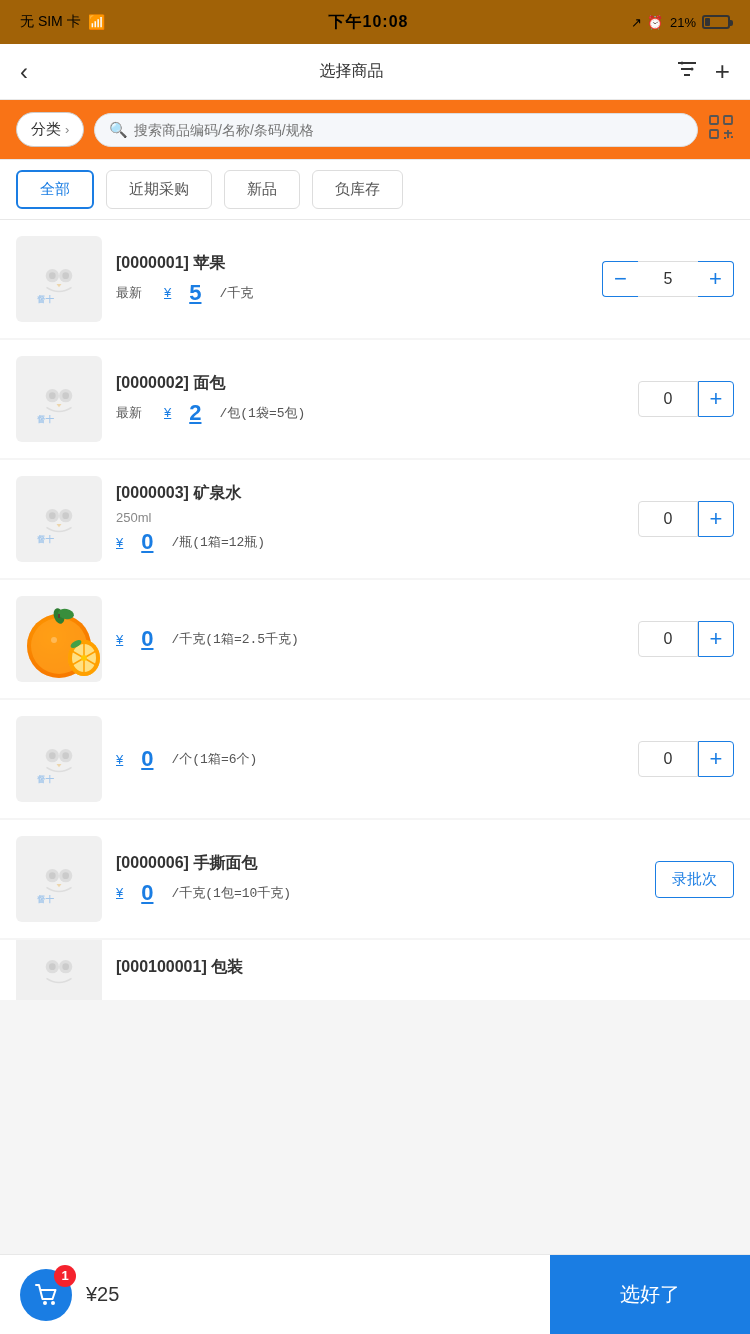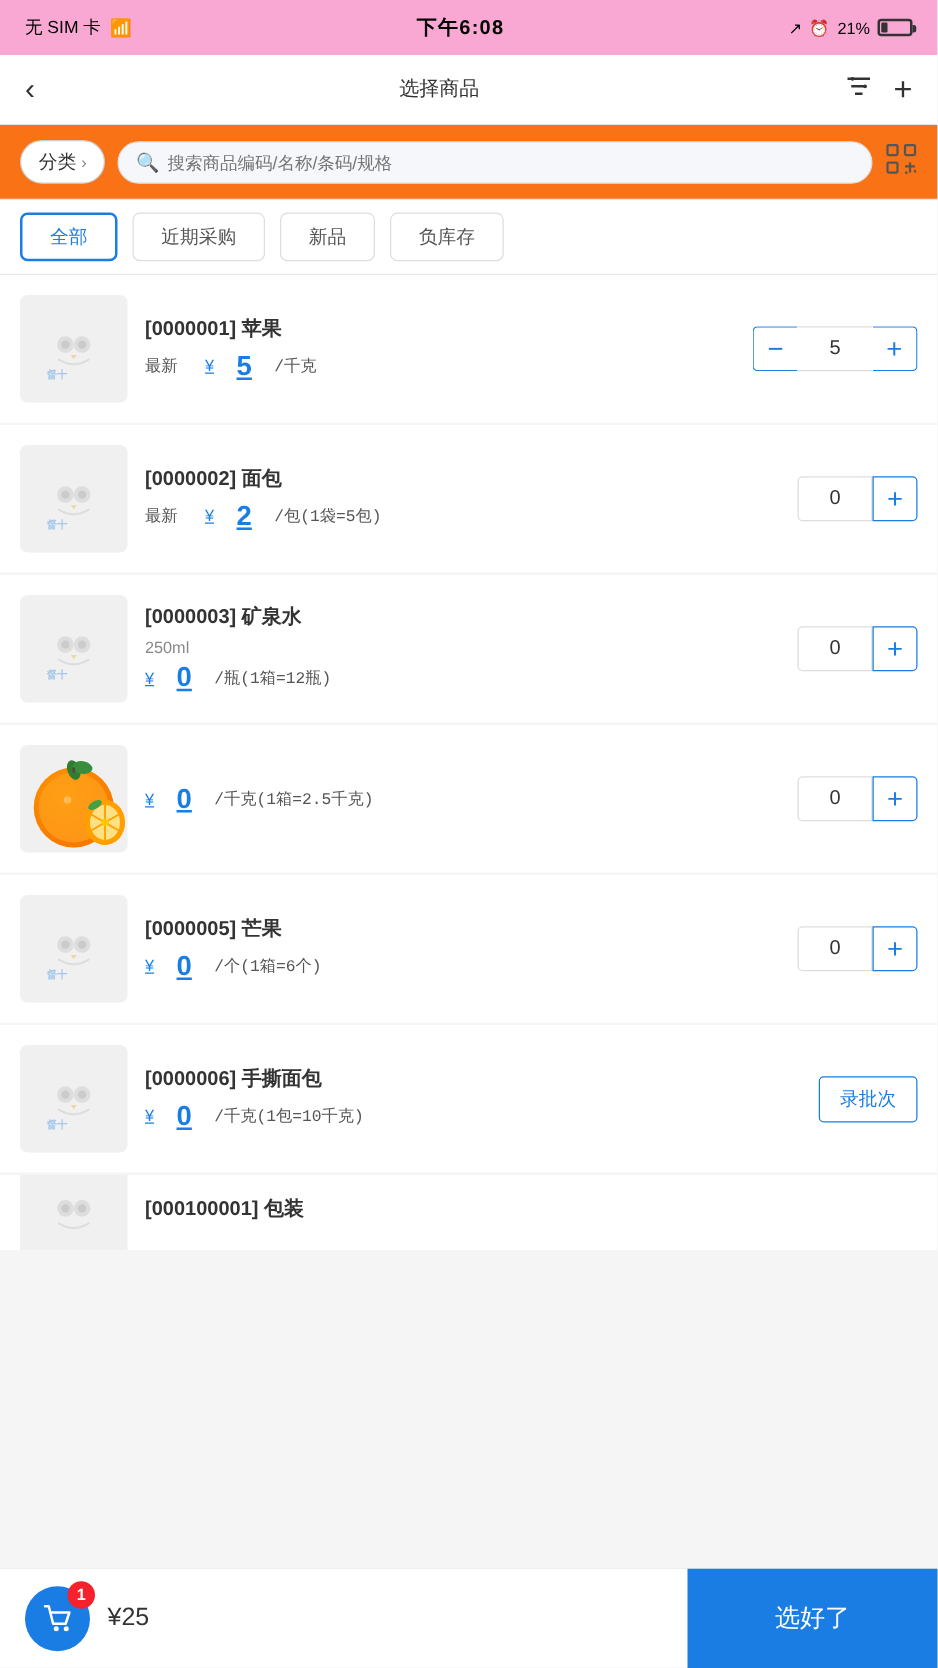--- a/index.html
+++ b/index.html
@@ -8,21 +8,21 @@
       font-family: -apple-system, "PingFang SC", "Helvetica Neue", Arial, sans-serif;
       background: #f5f5f5;
       width: 750px;
       min-height: 1334px;
       position: relative;
       overflow-x: hidden;
     }
 
     
     .status-bar {
-      background: #f9a8d4;
+      background: #a16207;
       height: 44px;
       display: flex;
       align-items: center;
       justify-content: space-between;
       padding: 12px 20px;
       font-size: 15px;
       font-weight: 500;
     }
     .status-left { display: flex; align-items: center; gap: 8px; font-size: 14px; }
     .status-center { font-size: 16px; font-weight: 600; letter-spacing: 1px; }
@@ -257,21 +257,21 @@
     .owl-logo svg { width: 50px; height: 50px; opacity: 0.35; }
   </style>
 </head>
 <body>
 
 <div class="status-bar">
   <div class="status-left">
     <span>无 SIM 卡</span>
     <span>📶</span>
   </div>
-  <div class="status-center">下午6:08</div>
+  <div class="status-center">下午10:08</div>
   <div class="status-right">
     <span style="font-size:13px;">↗</span>
     <span style="font-size:13px;">⏰</span>
     <span>21%</span>
     <div class="battery-bar">
       <div class="battery-fill" style="width:21%;background:#333;"></div>
     </div>
   </div>
 </div>
 
@@ -469,21 +469,20 @@
           <circle cx="38" cy="26" r="8" fill="#bbb"></circle>
           <circle cx="22" cy="26" r="4" fill="#888"></circle>
           <circle cx="38" cy="26" r="4" fill="#888"></circle>
           <path d="M15 40 Q30 50 45 40" stroke="#bbb" stroke-width="2" fill="none"></path>
           <path d="M27 36 L30 40 L33 36" fill="#e8a830"></path>
           <text x="4" y="58" font-size="10" fill="#1a7de3" font-weight="bold">督十</text>
         </svg>
       </div>
     </div>
     <div class="product-info">
-      <div class="product-code-name">[0000005] 芒果</div>
       <div class="product-price">
         <span class="price-symbol">¥</span>
         <span class="price-value">0</span>
         <span class="price-unit">/个(1箱=6个)</span>
       </div>
     </div>
     <div class="qty-control">
       <input class="qty-input" type="text" value="0" style="border-radius: 4px 0px 0px 4px; border: 1px solid rgb(221, 221, 221);">
       <button class="qty-btn qty-plus" style="border-left:1px solid #1a7de3;border-radius:0 4px 4px 0;">+</button>
     </div>

